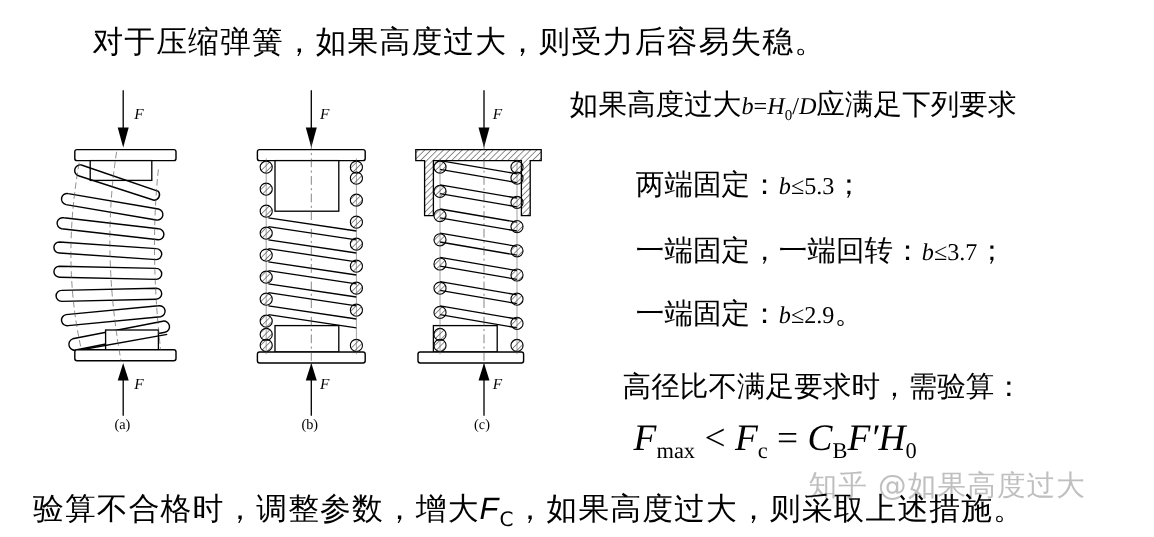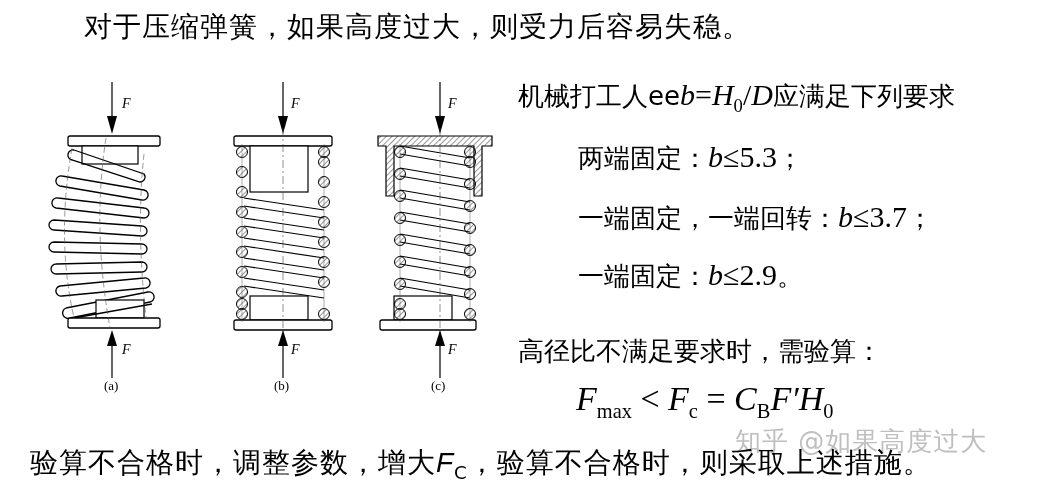--- a/index.html
+++ b/index.html
@@ -1,31 +1,31 @@
 <!DOCTYPE html>
 <html><head>
   <meta charset="utf-8">
   <style>
     html, body { margin: 0; padding: 0; }
     body {
       width: 1049px; height: 488px; background: #ffffff; position: relative; overflow: hidden;
       font-family: "DejaVu Sans", "Liberation Sans", sans-serif; color: #000;
     }
     .title {
-      position: absolute; left: 84px; top: 8px; font-size: 28px; letter-spacing: 1px; white-space: nowrap;
+      position: absolute; left: 84px; top: 19px; font-size: 28px; letter-spacing: 1px; white-space: nowrap;
     }
     .figure { position: absolute; left: 48px; top: 78px; width: 450px; height: 315px; }
     .req { position: absolute; left: 518px; white-space: nowrap; font-size: 26px; }
     .req-head { top: 78px; }
-    .req-item { left: 578px; }
+    .req-item { left: 578px; margin-top: 10px; }
     .r1 { top: 140px; }
     .r2 { top: 200px; text-align: center; }
     .r3 { top: 258px; }
-    .check { top: 334px; }
-    .math { font-family: "Liberation Serif", "DejaVu Serif", serif; font-size: 30px; }
+    .check { top: 334px; margin-left: 48px; }
+    .math { font-family: "Liberation Serif", "DejaVu Serif", serif; font-size: 22px; }
     .math i { font-style: italic; }
     .math sub { font-size: 0.62em; font-style: normal; }
     .formula {
       position: absolute; left: 576px; top: 380px; white-space: nowrap;
       font-family: "Liberation Serif", "DejaVu Serif", serif; font-size: 34px;
     }
     .formula i { font-style: italic; }
     .formula sub { font-size: 0.6em; font-style: normal; }
     .bottom {
       position: absolute; left: 30px; top: 444px; font-size: 28px; letter-spacing: 1px; white-space: nowrap;
@@ -182,21 +182,21 @@
       <line x1="422" y1="66" x2="422" y2="244" stroke="#555" stroke-width="0.5"></line>
       <line x1="392" y1="258" x2="392" y2="300" stroke="#000" stroke-width="1.2"></line>
       <path d="M387,268 L397,268 L392,252 Z" fill="#000"></path>
       <text x="400" y="276" font-size="14" font-style="italic">F</text>
       <text x="383" y="312" font-size="13">(c)</text>
     </g>
   </svg>
 </div>
 
 <div class="req req-head">
-  <span>机械打工人ee</span><span class="math"><i>b</i><span>=</span><i>H</i><sub>0</sub><span>/</span><i>D</i></span><span>应满足下列要求</span>
+  <span>如果高度过大</span><span class="math"><i>b</i><span>=</span><i>H</i><sub>0</sub><span>/</span><i>D</i></span><span>应满足下列要求</span>
 </div>
 
 <div class="req req-item r1">
   <span>两端固定：</span><span class="math"><i>b</i><span>≤</span><span>5.3</span></span><span>；</span>
 </div>
 
 <div class="req req-item r2">
   <span>一端固定，一端回转：</span><span class="math"><i>b</i><span>≤</span><span>3.7</span></span><span>；</span>
 </div>
 
@@ -206,14 +206,14 @@
 
 <div class="req check">高径比不满足要求时，需验算：</div>
 
 <div class="formula">
   <i>F</i><sub>max</sub><span style="white-space:pre"> &lt; </span><i>F</i><sub>c</sub><span style="white-space:pre"> = </span><i>C</i><sub>B</sub><i>F′</i><i>H</i><sub>0</sub>
 </div>
 
 <div class="watermark">知乎 @如果高度过大</div>
 
 <div class="bottom">
-  <span>验算不合格时，调整参数，增大</span><i>F</i><sub>C</sub><span>，验算不合格时，则采取上述措施。</span>
+  <span>验算不合格时，调整参数，增大</span><i>F</i><sub>C</sub><span>，如果高度过大，则采取上述措施。</span>
 </div>
 
 </body></html>

